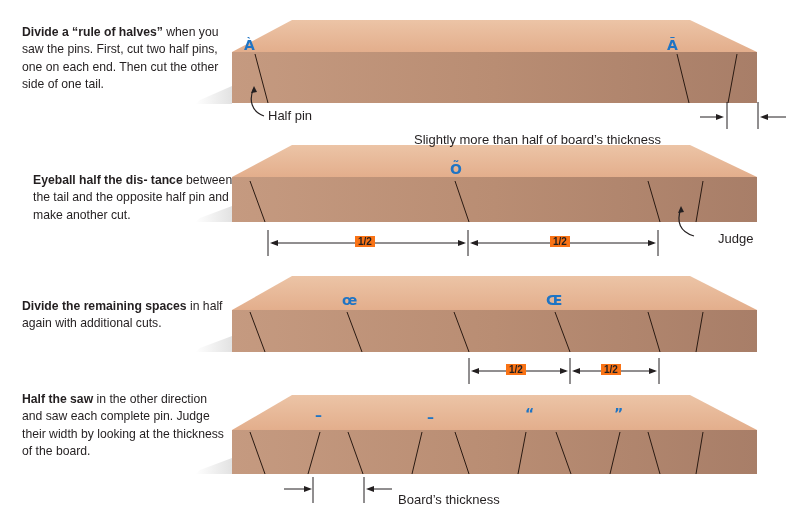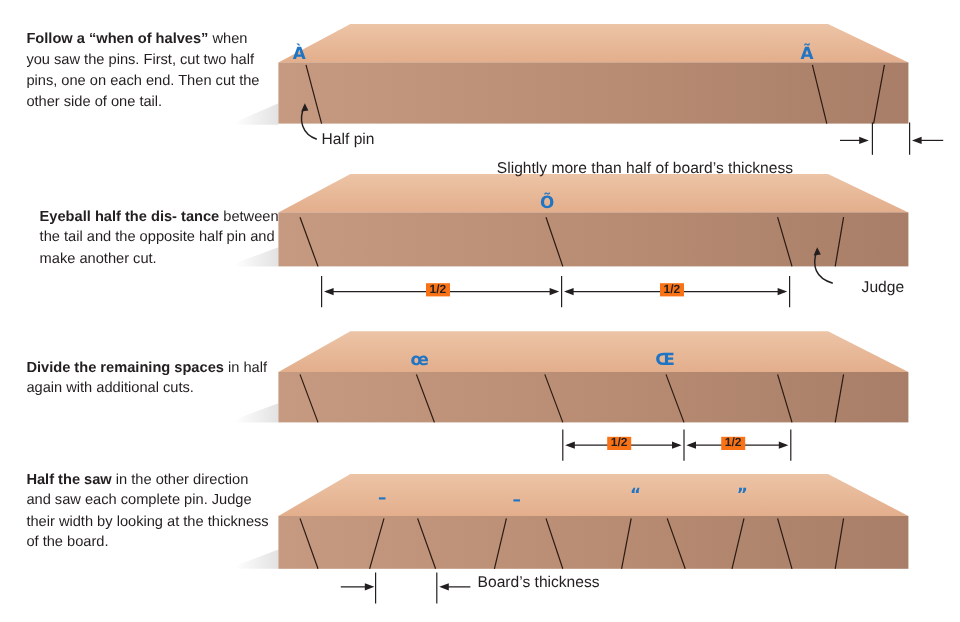--- a/index.html
+++ b/index.html
@@ -8,21 +8,21 @@
   .step-text b { font-weight:bold; }
   svg.art { position:absolute; left:0; top:0; }
   .label { position:absolute; font-size:13px; color:#231f20; white-space:nowrap;text-align:right; }
   .frac { position:absolute; font-size:10px; font-weight:bold; color:#231f20; background:#f97316; padding:0 3px; }
   .marker { position:absolute; font-size:14px; color:#1f74c4; font-weight:bold; font-family:"DejaVu Sans", sans-serif; line-height:14px; }
 </style>
 </head>
 <body>
 
 <div class="step-text" style="top:24px;">
-  <b>Follow a “when of halves”</b>
+  <b>Divide a “rule of halves”</b>
   <span>when you saw the pins. First, cut two half pins, one on each end. Then cut the other side of one tail.</span>
 </div>
 <div class="step-text" style="top:172px;margin-left:11px;">
   <b>Eyeball half the dis- tance</b>
   <span>between the tail and the opposite half pin and make another cut.</span>
 </div>
 <div class="step-text" style="top:298px;">
   <b>Divide the remaining spaces</b>
   <span>in half again with additional cuts.</span>
 </div>
@@ -140,18 +140,18 @@
 <div class="marker" style="left:342px; top:293px;">œ</div>
 <div class="marker" style="left:546px; top:293px;">Œ</div>
 <div class="marker" style="left:315px; top:408px;">–</div>
 <div class="marker" style="left:427px; top:410px;">–</div>
 <div class="marker" style="left:525px; top:406px;">“</div>
 <div class="marker" style="left:614px; top:406px;">”</div>
 
 <div class="label" style="left:268px; top:108px;">Half pin</div>
 <div class="label" style="left:414px; top:108px;margin-top:24px;">Slightly more than half of board’s thickness</div>
 <div class="label" style="left:718px; top:231px;">Judge</div>
-<div class="label" style="left:398px; top:477px;">Board’s thickness</div>
+<div class="label" style="left:398px; top:492px;">Board’s thickness</div>
 
 <div class="frac" style="left:355px; top:236px;">1/2</div>
 <div class="frac" style="left:550px; top:236px;">1/2</div>
 <div class="frac" style="left:506px; top:364px;">1/2</div>
 <div class="frac" style="left:601px; top:364px;">1/2</div>
 
 </body></html>

